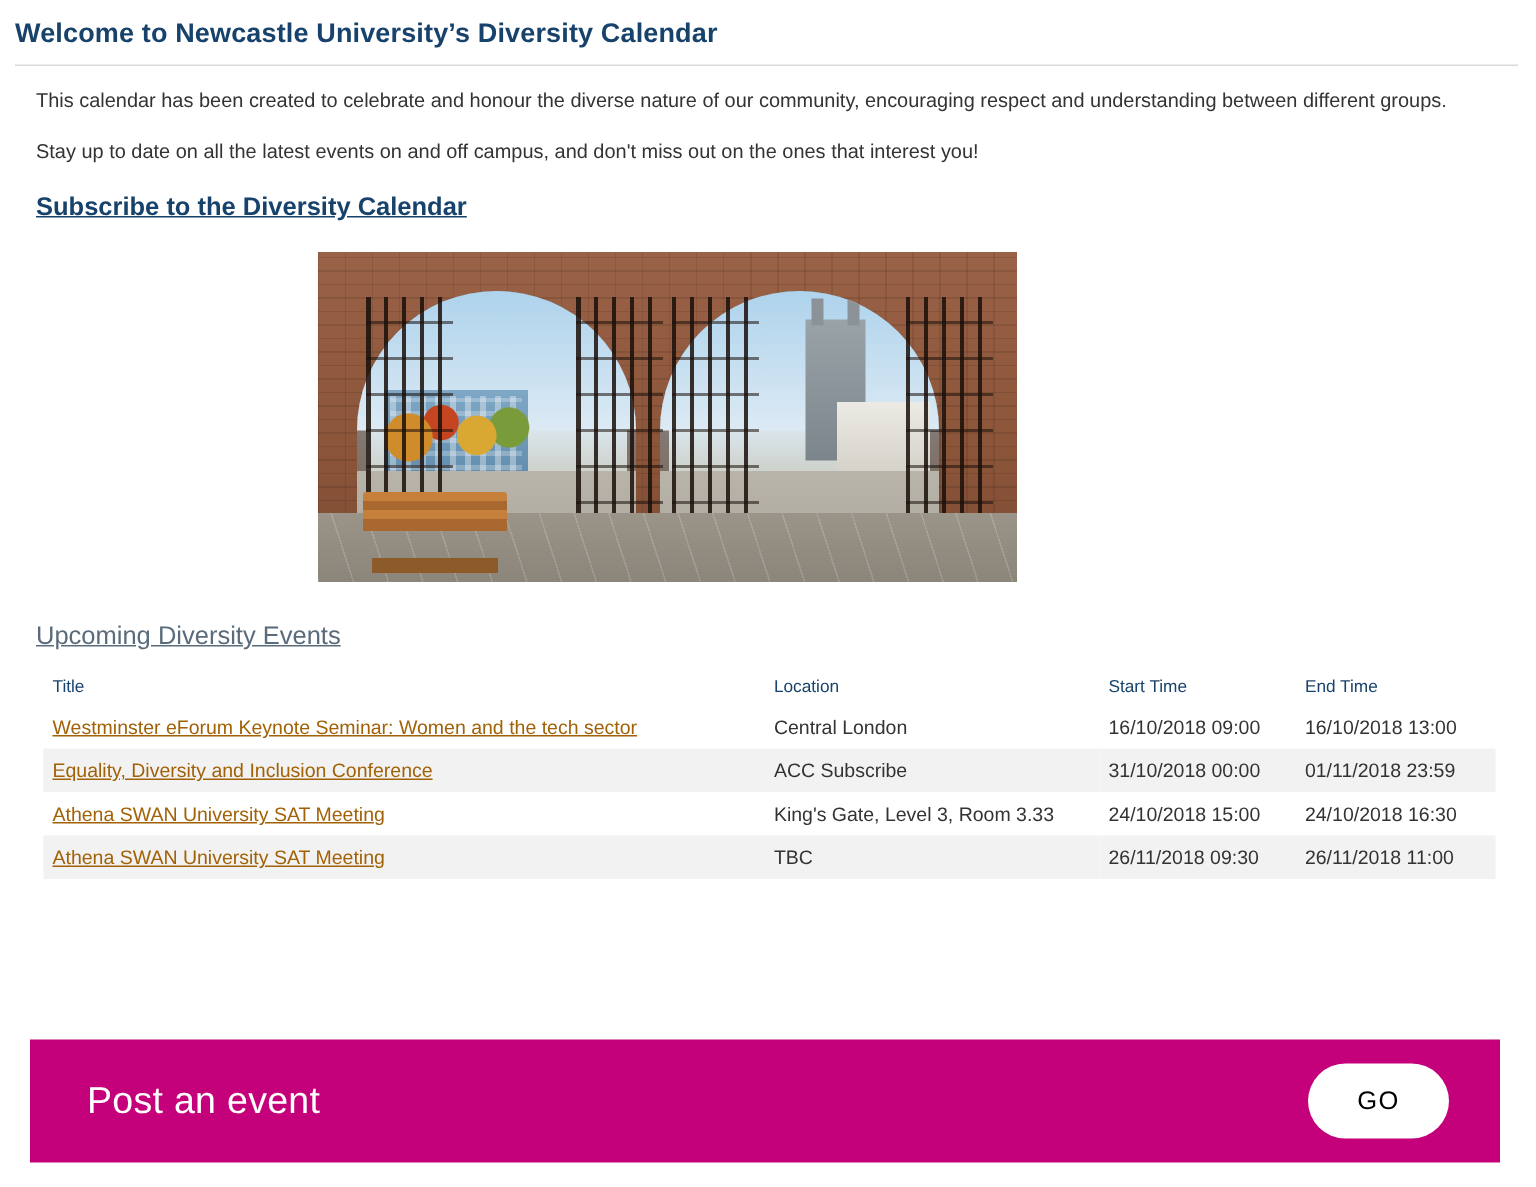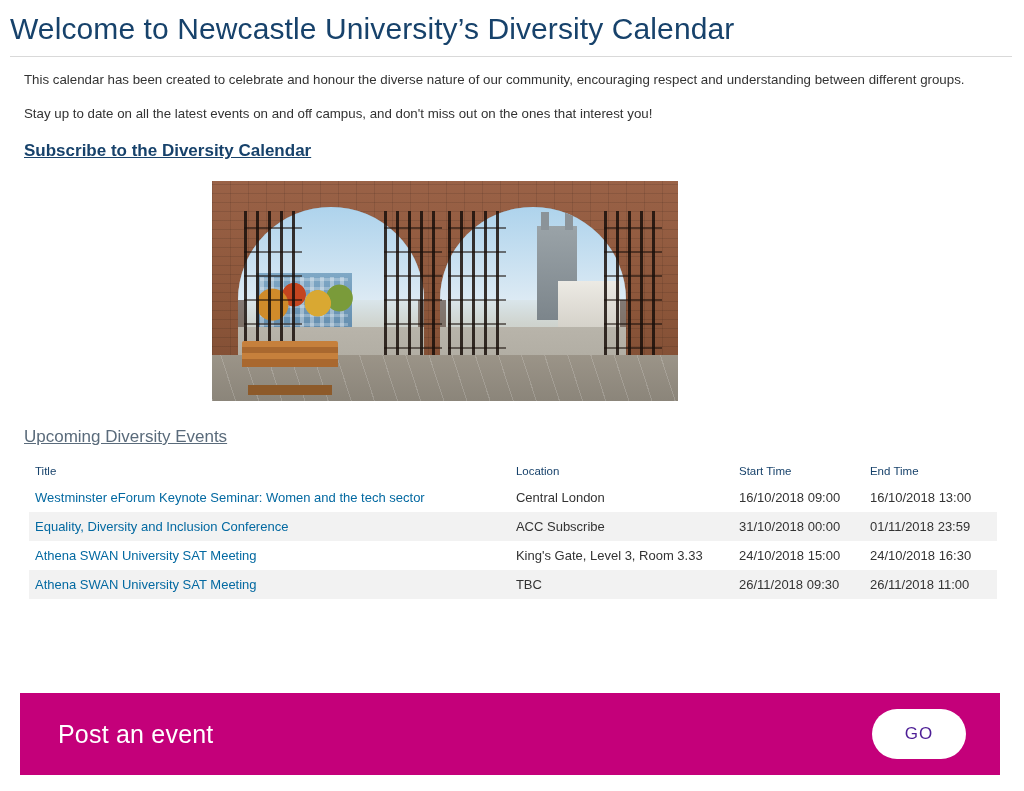--- a/index.html
+++ b/index.html
@@ -10,23 +10,23 @@
     font-family: "Liberation Sans", sans-serif;
   }
   .page {
     width: 1024px;
     height: 791px;
     position: relative;
     background: #ffffff;
     overflow: hidden;
   }
   .page-title {
-    font-size: 30px;
+    font-size: 18px;
     color: #17426b;
-    font-weight: normal;
+    font-weight: bold;
     padding: 12px 16px 10px 10px;
     margin: 0;
     letter-spacing: 0.1px;
   }
   .title-rule {
     border-bottom: 1px solid #d9d9d9;
     margin: 0 12px 0 10px;
   }
   .body-wrap {
     padding: 14px 30px 0 24px;
@@ -174,21 +174,22 @@
     cursor: pointer;
   }
   table.events td {
     padding: 7px 6px;
     color: #333333;
     font-size: 13px;
     vertical-align: middle;
   }
   table.events tbody tr.alt { background: #f2f2f2; }
   table.events td a {
-    color: #0369a1;
+    color: #a16207;
+    text-decoration: underline;
     cursor: pointer;
   }
   .col-title { width: 470px; }
   .col-loc { width: 218px; }
   .col-start { width: 128px; }
   .col-end { width: 130px; }
 
   .post-bar {
     position: absolute;
     left: 20px;
@@ -204,21 +205,21 @@
   .post-bar .label {
     color: #ffffff;
     font-size: 25px;
     letter-spacing: 0.2px;
   }
   .go-button {
     width: 94px;
     height: 50px;
     border-radius: 25px;
     background: #ffffff;
-    color: #4c1d95;
+    color: #000000;
     font-size: 17px;
     letter-spacing: 1px;
     display: flex;
     align-items: center;
     justify-content: center;
     cursor: pointer;
     border: none;
     font-family: "Liberation Sans", sans-serif;
   }
 </style>

